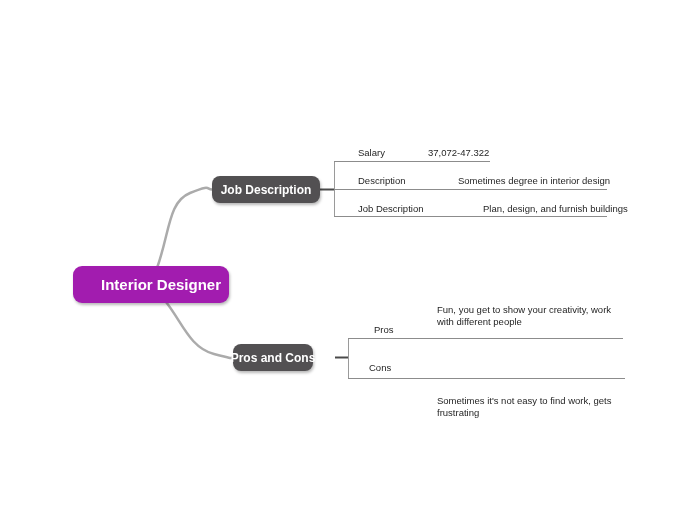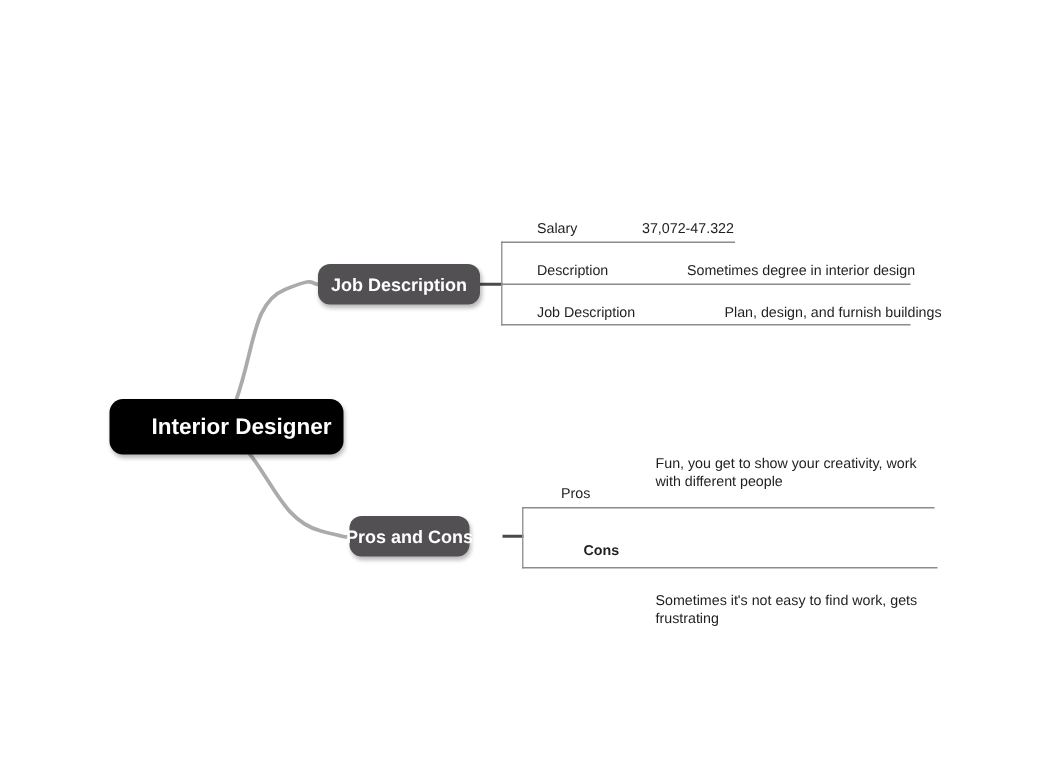--- a/index.html
+++ b/index.html
@@ -78,21 +78,21 @@
     <path d="M 334.5 161 L 334.5 217" fill="none" stroke="#9a9a9a" stroke-width="1"></path>
     <path d="M 334 161.5 L 490 161.5" fill="none" stroke="#8c8c8c" stroke-width="1"></path>
     <path d="M 334 189.5 L 607 189.5" fill="none" stroke="#8c8c8c" stroke-width="1"></path>
     <path d="M 334 216.5 L 607 216.5" fill="none" stroke="#8c8c8c" stroke-width="1"></path>
 
     <path d="M 348.5 338 L 348.5 379" fill="none" stroke="#9a9a9a" stroke-width="1"></path>
     <path d="M 348 338.5 L 623 338.5" fill="none" stroke="#8c8c8c" stroke-width="1"></path>
     <path d="M 348 378.5 L 625 378.5" fill="none" stroke="#8c8c8c" stroke-width="1"></path>
   </svg>
 
-  <div class="node root-node" id="node-root" style="background:#000000;padding-left:20px;" title="Interior Designer">
+  <div class="node root-node" id="node-root" style="background:#a21caf;padding-left:20px;" title="Interior Designer">
     <span>Interior Designer</span>
   </div>
 
   <div class="node branch-node" id="node-job-description" style="background:#525052;">
     <span>Job Description</span>
   </div>
 
   <div class="node branch-node" id="node-pros-and-cons" style="background:#525052;">
     <span>Pros and Cons</span>
   </div>
@@ -103,17 +103,17 @@
   <span class="leaf-label" style="left:358px; top:175px;">Description</span>
   <span class="leaf-value" style="left:458px; top:175px;">Sometimes degree in interior design</span>
 
   <span class="leaf-label" style="left:358px; top:203px;">Job Description</span>
   <span class="leaf-value" style="left:483px; top:203px;">Plan, design, and furnish buildings</span>
 
   <span class="leaf-label" style="left:374px; top:324px;">Pros</span>
   <span class="leaf-value wrap" style="left:437px; top:304px;">Fun, you get to show your creativity, work
 with different people</span>
 
-  <span class="leaf-label" style="left:389px; top:362px;font-weight:bold;">Cons</span>
+  <span class="leaf-label" style="left:369px; top:362px;">Cons</span>
   <span class="leaf-value wrap" style="left:437px; top:351px;margin-top:44px;">Sometimes it's not easy to find work, gets
 frustrating</span>
 
 </div>
 
 </body></html>

